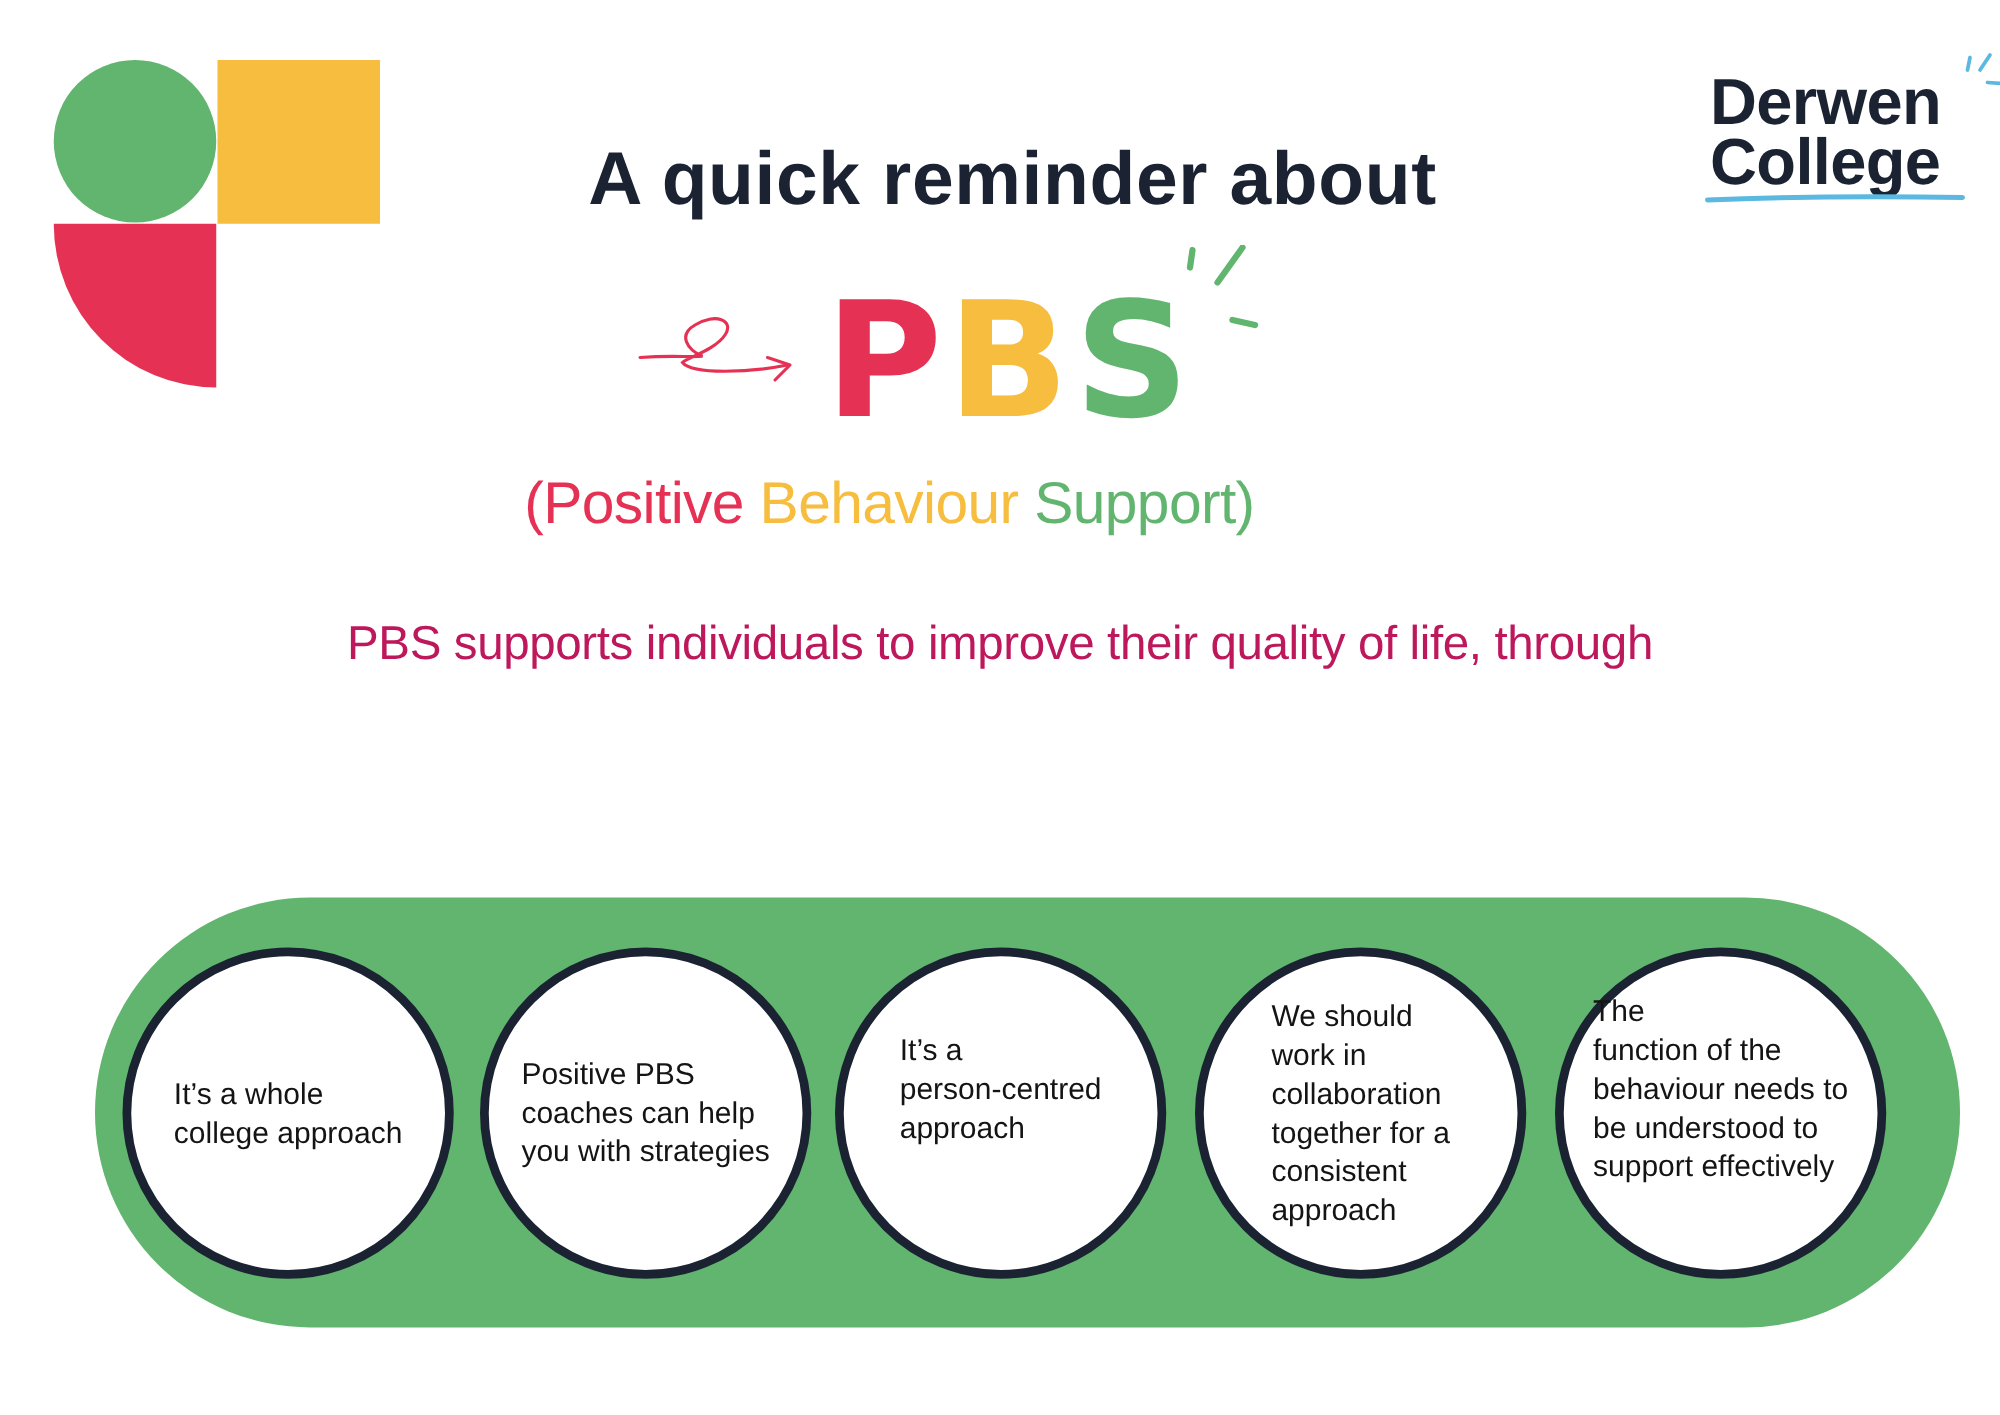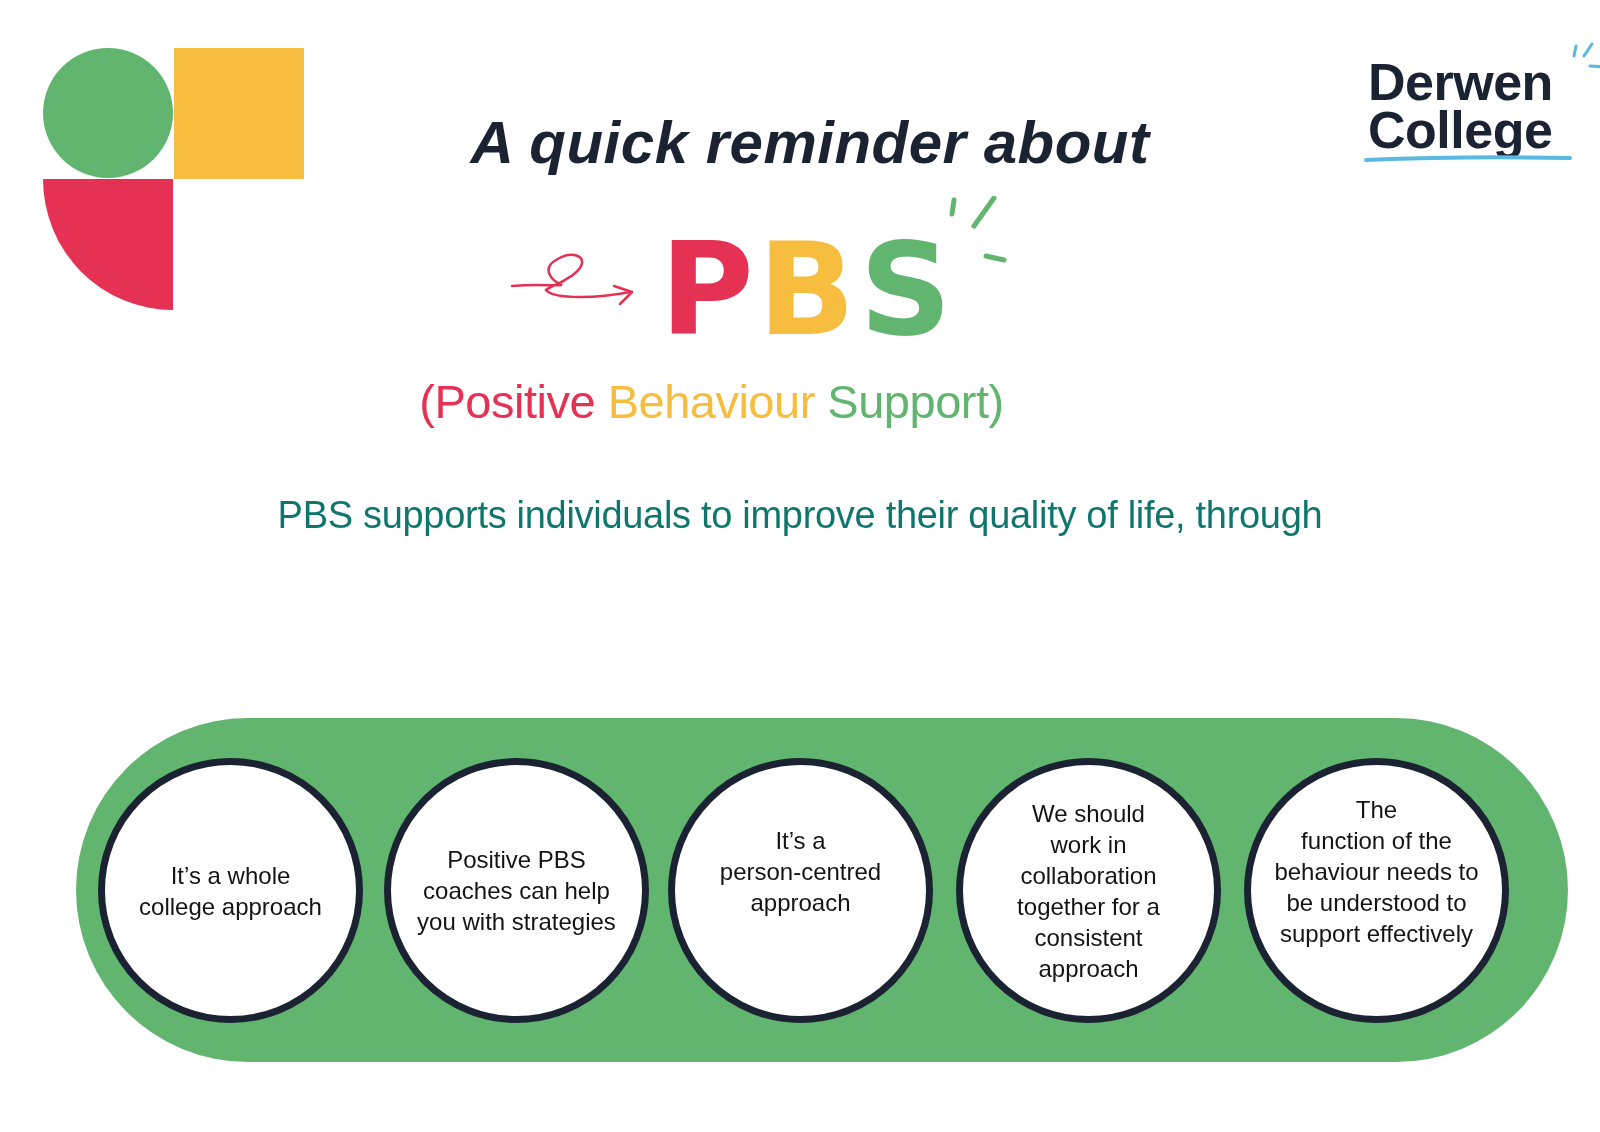--- a/index.html
+++ b/index.html
@@ -14,39 +14,39 @@
   .shape-quarter { left: 43px; top: 179px; width: 130px; height: 131px; background: #e53154;
     border-bottom-left-radius: 130px 131px; }
 
   
   .brand { left: 1368px; top: 58px; width: 240px; }
   .brand-line { font-weight: 700; font-size: 52px; line-height: 48px; color: #1b2333; letter-spacing: -0.5px; }
   .brand svg { position: absolute; }
 
   
   .headline { left: 0; width: 1600px; top: 108px; text-align: center; font-weight: 700; font-size: 60px;
-    letter-spacing: 0.5px; color: #1b2333; padding-left: 20px; box-sizing: border-box; font-style: italic; }
+    letter-spacing: 0.5px; color: #1b2333; padding-left: 20px; box-sizing: border-box; }
 
   
   .pbs { left: 660px; top: 226px; font-weight: 900; font-size: 128px; line-height: 128px; letter-spacing: 4px;
     font-family: "DejaVu Sans", sans-serif; }
   .pbs span { display: inline-block; }
   .arrow-svg { left: 510px; top: 240px; }
   .spark-svg { left: 948px; top: 196px; }
 
   .expansion { left: 0; width: 1423px; top: 374px; text-align: center; font-size: 47px; letter-spacing: -0.5px; }
   .expansion span { }
 
-  .intro { left: 0; width: 1600px; top: 490px; text-align: center; font-size: 38px; line-height: 51px; color: #0f766e;
+  .intro { left: 0; width: 1600px; top: 490px; text-align: center; font-size: 38px; line-height: 51px; color: #be185d;
     letter-spacing: -0.3px; }
 
   
   .pill { left: 76px; top: 718px; width: 1492px; height: 344px; background: #61b56f; border-radius: 172px; }
   .bubble { position: absolute; width: 265px; height: 265px; border-radius: 50%; background: #fff;
-    border: 7px solid #1b2333; display: flex; align-items: center; justify-content: center; text-align: center;
+    border: 7px solid #1b2333; display: flex; align-items: center; justify-content: center; 
     box-sizing: border-box; }
   .bubble-text { font-size: 24px; line-height: 31px; color: #141414; padding: 0 14px; }
 </style>
 </head>
 <body>
 
 <div class="abs shape-circle"></div>
 <div class="abs shape-square"></div>
 <div class="abs shape-quarter"></div>
 

